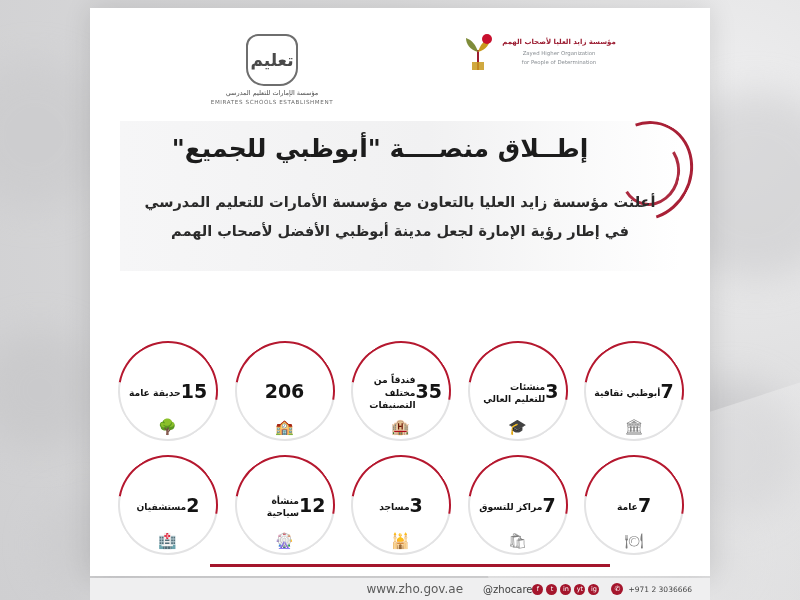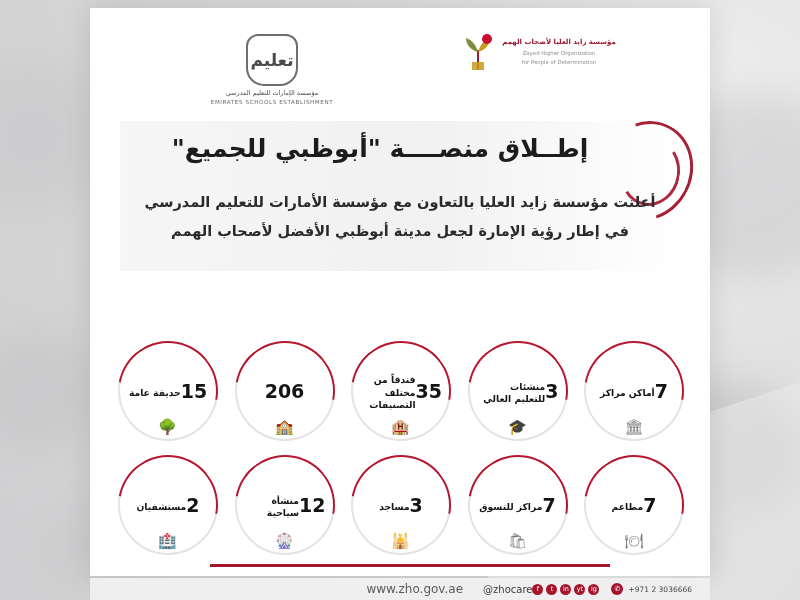--- a/index.html
+++ b/index.html
@@ -159,21 +159,21 @@
       <div>في إطار رؤية الإمارة لجعل مدينة أبوظبي الأفضل لأصحاب الهمم</div>
     </div>
 
 
     <div class="grid">
       <div class="row">
         <div class="cell">
           <div class="ring-wrap"></div>
           <div class="cell-inner">
             <div class="c-num">7</div>
-            <div class="c-lbl">أماكن مراكز</div>
+            <div class="c-lbl">أبوظبي ثقافية</div>
           </div>
           <div class="c-ico">🏛</div>
         </div>
         <div class="cell">
           <div class="ring-wrap"></div>
           <div class="cell-inner">
             <div class="c-num">3</div>
             <div class="c-lbl">منشئات للتعليم العالي</div>
           </div>
           <div class="c-ico">🎓</div>
@@ -201,21 +201,21 @@
           </div>
           <div class="c-ico">🌳</div>
         </div>
       </div>
 
       <div class="row">
         <div class="cell">
           <div class="ring-wrap"></div>
           <div class="cell-inner">
             <div class="c-num">7</div>
-            <div class="c-lbl">مطاعم</div>
+            <div class="c-lbl">عامة</div>
           </div>
           <div class="c-ico">🍽</div>
         </div>
         <div class="cell">
           <div class="ring-wrap"></div>
           <div class="cell-inner">
             <div class="c-num">7</div>
             <div class="c-lbl">مراكز للتسوق</div>
           </div>
           <div class="c-ico">🛍</div>

